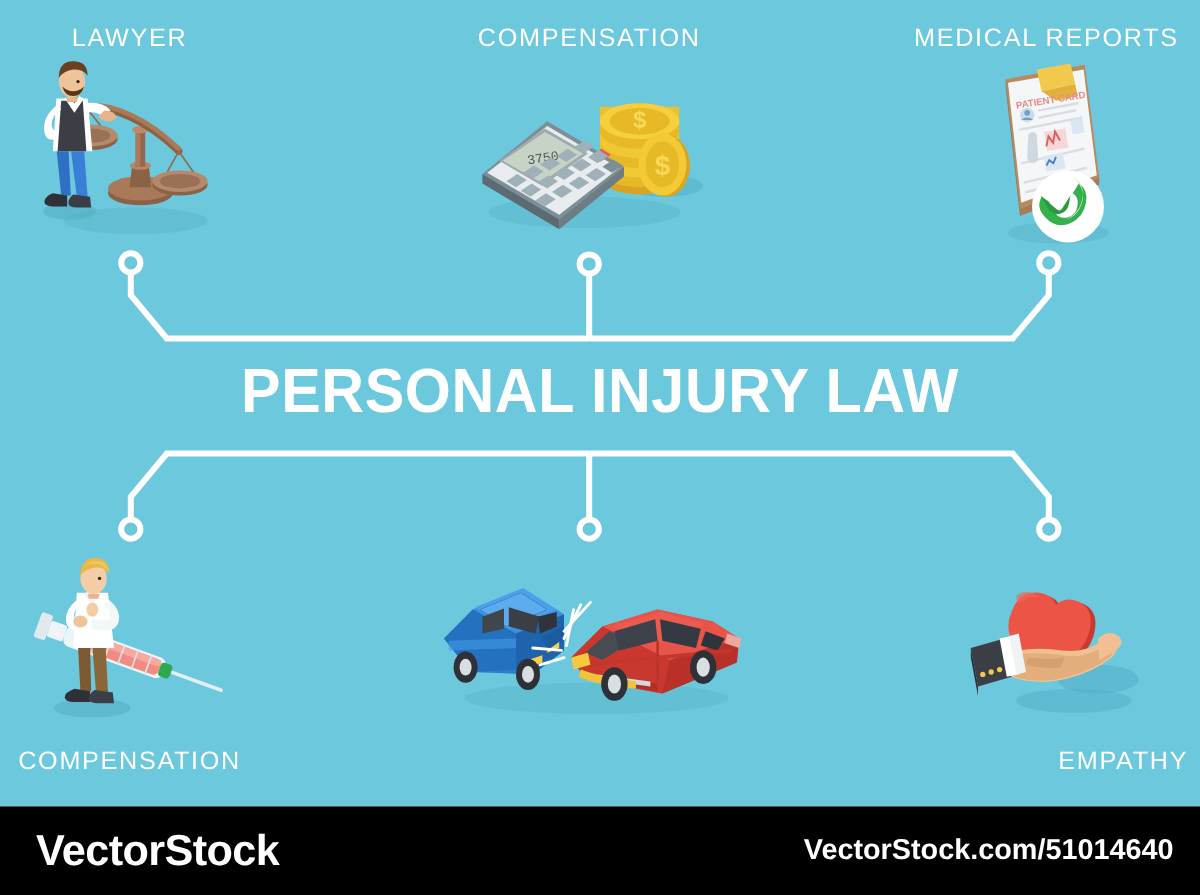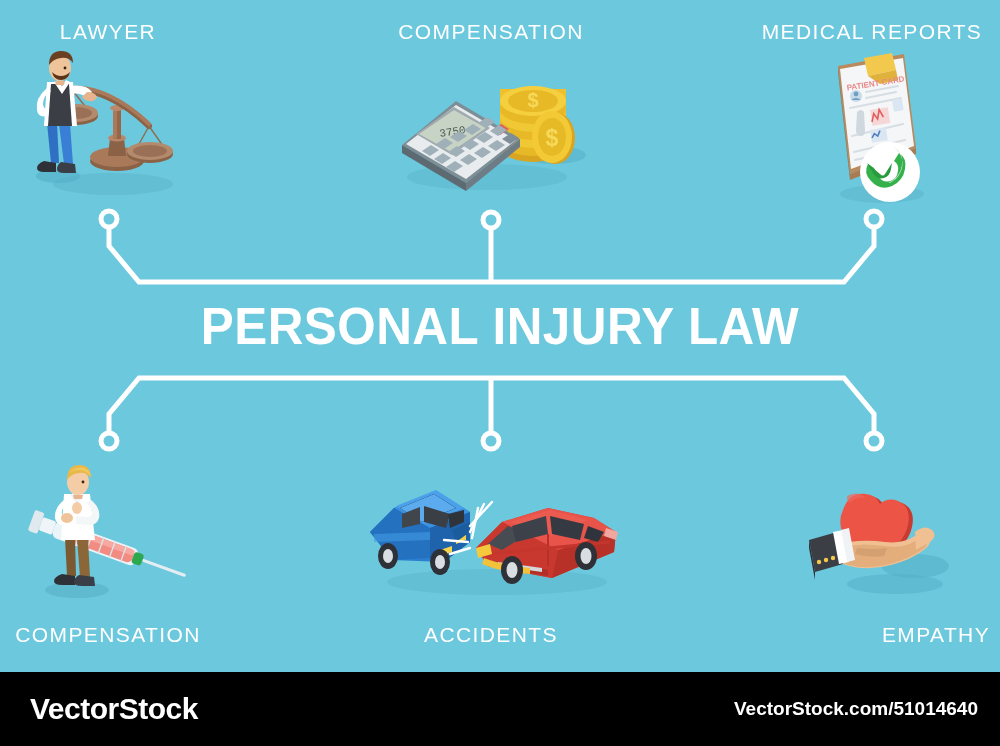--- a/index.html
+++ b/index.html
@@ -69,33 +69,33 @@
     background: #000000;
   }
   #footer-logo {
     position: absolute;
     left: 30px;
     top: 50%;
     transform: translateY(-50%);
     color: #ffffff;
     font-family: "Liberation Sans Narrow", "Liberation Sans", sans-serif;
     font-weight: bold;
-    font-size: 30px;
+    font-size: 36px;
     letter-spacing: -0.5px;
     white-space: nowrap;
   }
   #footer-url {
     position: absolute;
     right: 22px;
     top: 50%;
     transform: translateY(-50%);
     color: #ffffff;
     font-family: "Liberation Sans Narrow", "Liberation Sans", sans-serif;
     font-weight: bold;
-    font-size: 19px;
+    font-size: 24px;
     letter-spacing: 0px;
     white-space: nowrap;
   }
 </style>
 </head>
 <body>
 
 <div id="stage">
 
   <div id="canvas">
@@ -430,21 +430,20 @@
 
         <circle cx="16" cy="96" r="2.2" fill="#f2c94c"></circle>
         <circle cx="23" cy="94" r="2.2" fill="#f2c94c"></circle>
         <circle cx="30" cy="92" r="2.2" fill="#f2c94c"></circle>
 
         <path d="M6 74 L6 82 L12 114 L12 106 Z" fill="#2d3136"></path>
       </svg>
     </div>
 
     <div class="node-label" style="left:108px; top:623px;">COMPENSATION</div>
-    <div class="node-label" style="left:491px; top:623px;">ACCIDENTS</div>
     <div class="node-label" style="left:888px; top:623px;margin-left:48px;">EMPATHY</div>
 
   </div>
 
   <div id="footer">
     <div id="footer-logo">VectorStock</div>
     <div id="footer-url">VectorStock.com/51014640</div>
   </div>
 
 </div>

